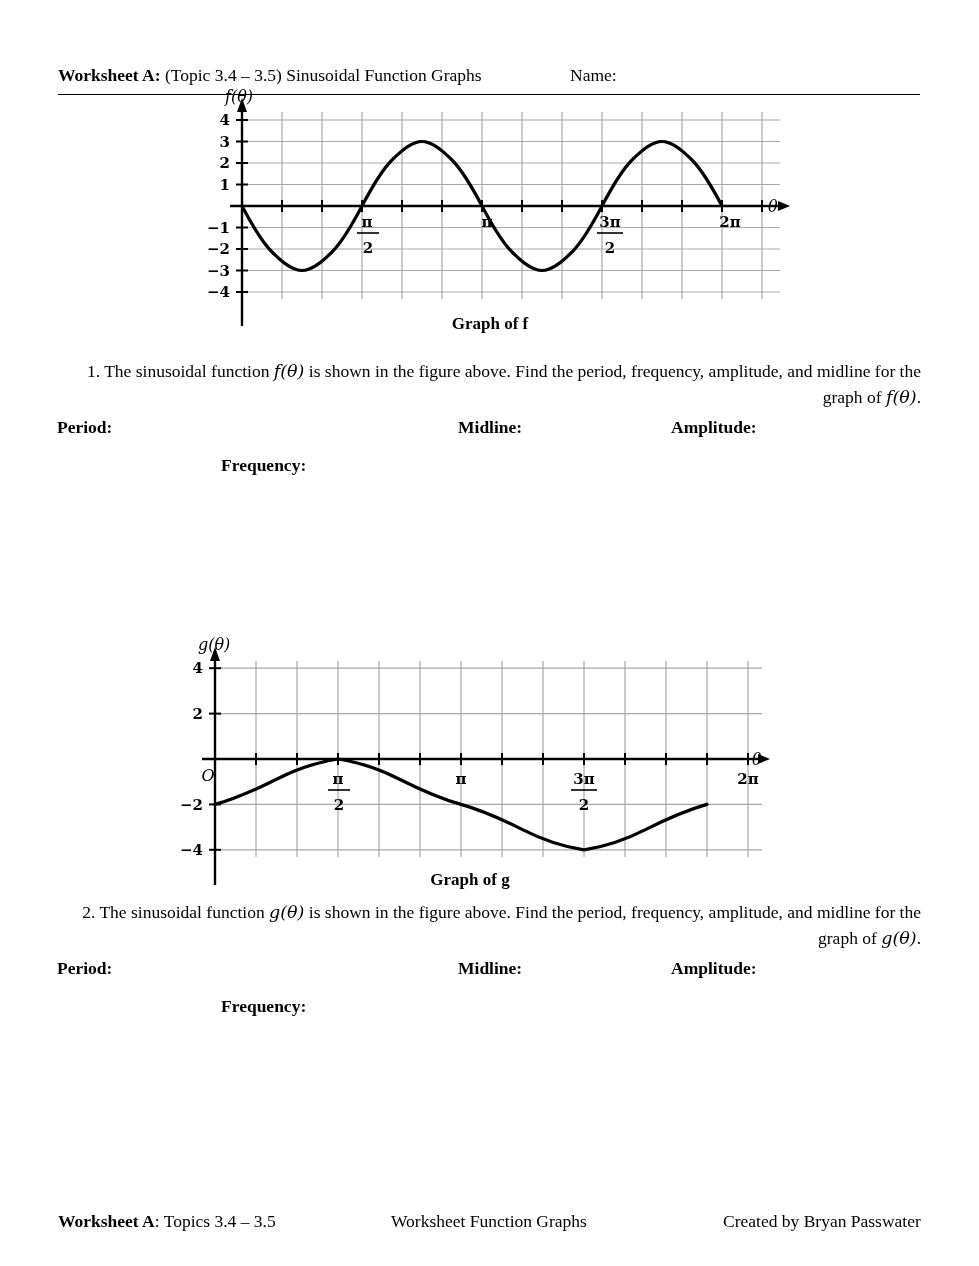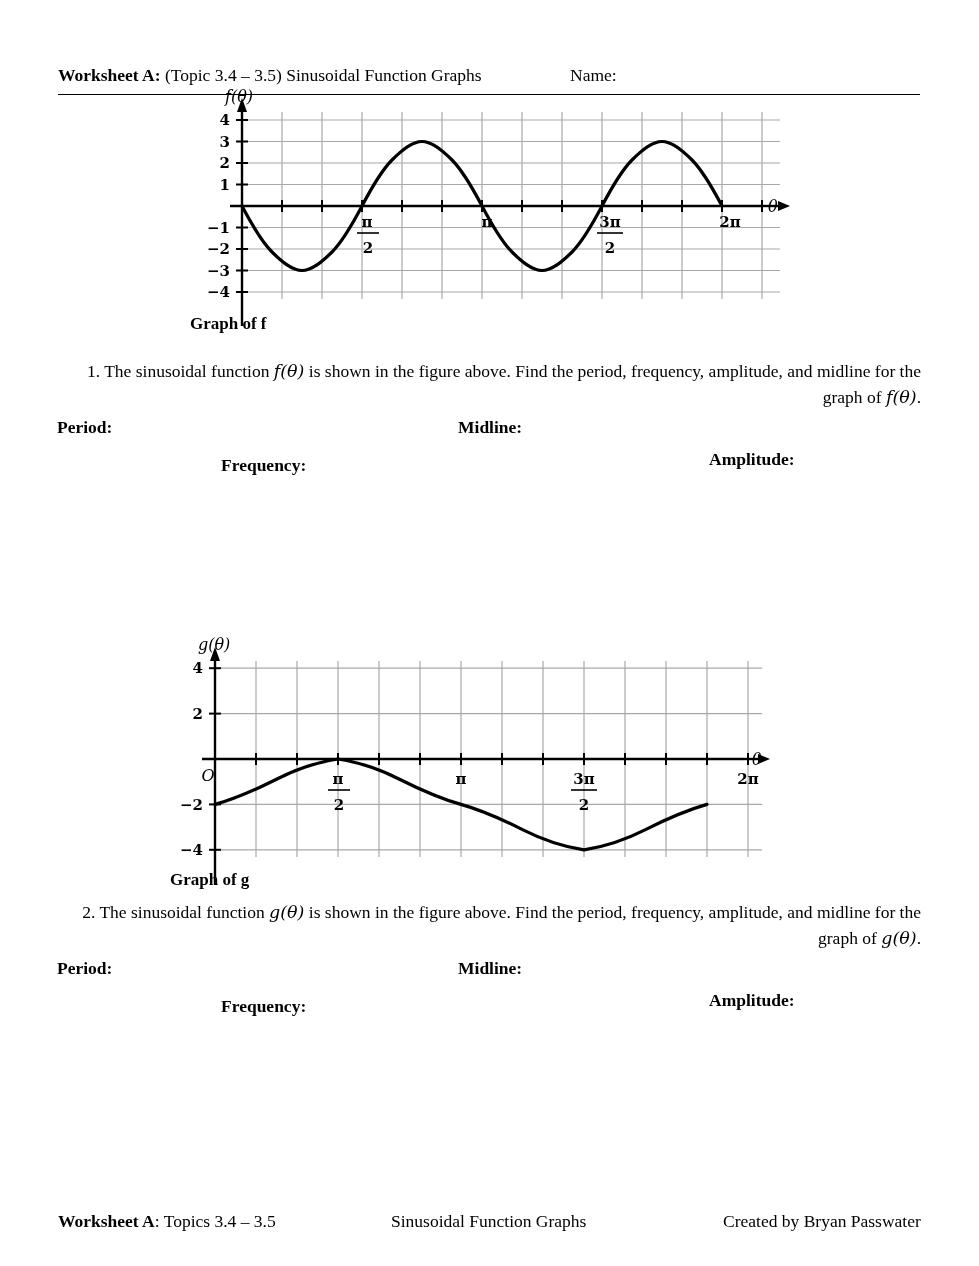--- a/index.html
+++ b/index.html
@@ -47,20 +47,21 @@
   
   .figure {
     position: absolute;
   }
   .figure svg {
     display: block;
   }
   .fig-caption {
     position: absolute;
     width: 100%;
+    text-align: center;
     font-weight: bold;
     font-size: 17px;
   }
 
   
   .question {
     position: absolute;
     left: 57px;
     width: 864px;
     font-size: 17.5px;
@@ -83,21 +84,21 @@
     position: absolute;
     top: 0;
     font-weight: bold;
     font-size: 17.5px;
     white-space: nowrap;
     text-align: right;
   }
   .p-period    { left: 0px; }
   .p-frequency { left: 164px; margin-top: 38px; }
   .p-midline   { left: 401px; }
-  .p-amplitude { left: 652px; margin-top: 32px; }
+  .p-amplitude { left: 614px; }
 
   
   .footer {
     position: absolute;
     left: 58px;
     top: 1211px;
     width: 864px;
     height: 24px;
     font-size: 17.5px;
   }
@@ -359,15 +360,15 @@
 
 <div class="prompt-row" style="top:958px;">
   <span class="p-period">Period:</span>
   <span class="p-frequency">Frequency:</span>
   <span class="p-midline">Midline:</span>
   <span class="p-amplitude">Amplitude:</span>
 </div>
 
 <div class="footer">
   <span class="f-left"><b>Worksheet A</b><span>: Topics 3.4 – 3.5</span></span>
-  <span class="f-mid">Sinusoidal Function Graphs</span>
+  <span class="f-mid">Worksheet Function Graphs</span>
   <span class="f-right">Created by Bryan Passwater</span>
 </div>
 
 </body></html>

